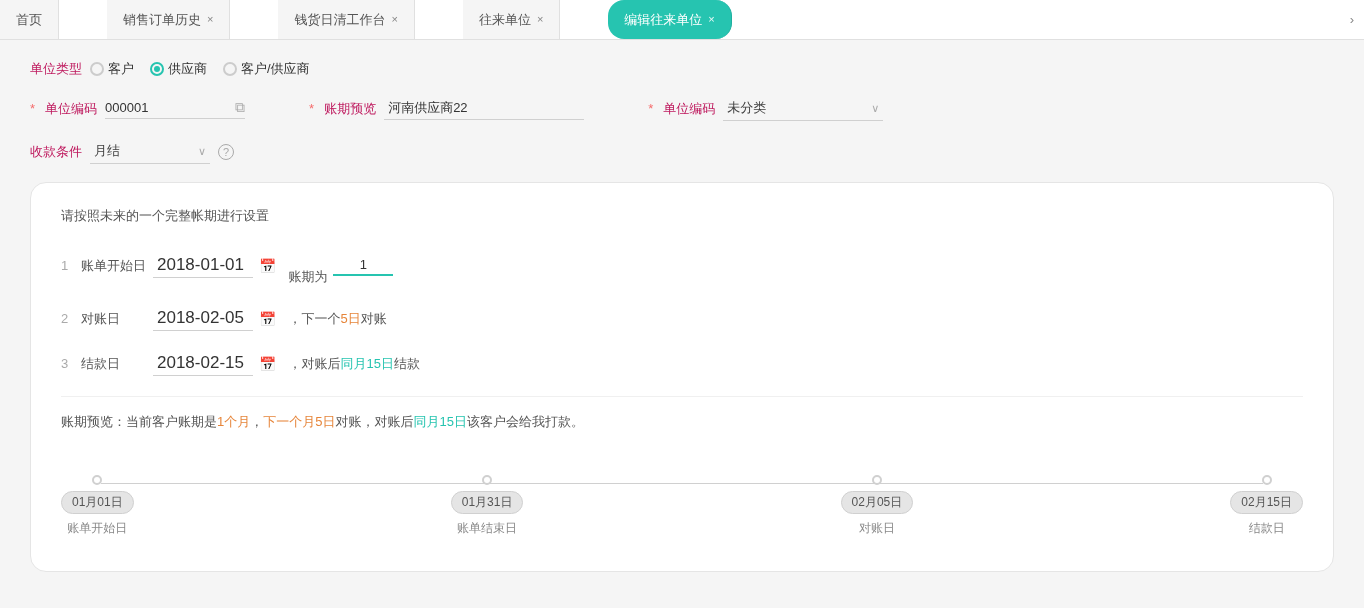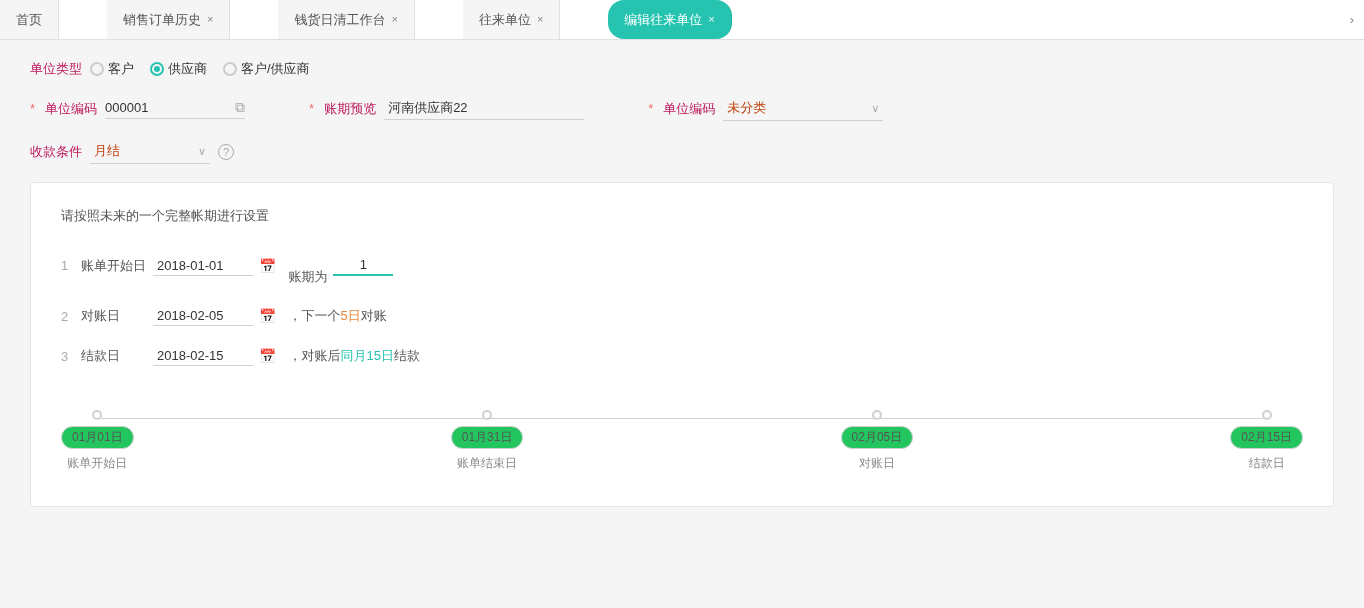--- a/index.html
+++ b/index.html
@@ -124,37 +124,37 @@
     
     .select-field {
       display: flex;
       align-items: center;
       border-bottom: 1px solid #d0d0d0;
       padding: 3px 4px;
       min-width: 160px;
       cursor: pointer;
       gap: 4px;
     }
-    .select-value { flex: 1; font-size: 13px; color: #c2410c; }
+    .select-value { flex: 1; font-size: 13px; color: #404040; }
     .select-arrow { color: #aaa; font-size: 11px; }
 
     
     .help-icon {
       width: 16px; height: 16px;
       border-radius: 50%;
       border: 1px solid #aaa;
       display: inline-flex; align-items: center; justify-content: center;
       font-size: 11px; color: #aaa; cursor: pointer;
     }
 
     
     .section-box {
       background: #fff;
       border: 1px solid #e5e5e5;
-      border-radius: 4px;
+      border-radius: 16px;
       padding: 24px 30px;
       margin-top: 8px;
     }
     .section-title {
       font-size: 13px;
       color: #555;
       margin-bottom: 20px;
     }
 
     
@@ -179,21 +179,21 @@
     .step-date-field {
       display: flex;
       align-items: center;
       gap: 6px;
       margin-right: 12px;
     }
     .date-input {
       border: none;
       border-bottom: 1px solid #d0d0d0;
       outline: none;
-      font-size: 13px;
+      font-size: 17px;
       color: #333;
       background: transparent;
       width: 100px;
       padding: 2px 4px;
     }
     .cal-icon { color: #26c4b0; font-size: 14px; cursor: pointer; }
     .step-desc { color: #555; font-size: 13px; }
 
     .period-input {
       border: none;
@@ -247,21 +247,21 @@
       align-items: center;
       gap: 6px;
     }
     .node-dot {
       width: 10px; height: 10px;
       border-radius: 50%;
       border: 2px solid #d0d0d0;
       background: #fff;
     }
     .node-label {
-      background: #22c55e;
+      background: #e5e5e5;
       border: 1px solid #d0d0d0;
       border-radius: 12px;
       padding: 2px 10px;
       font-size: 12px;
       color: #555;
       white-space: nowrap;
     }
     .node-sublabel {
       font-size: 12px;
       color: #888;
@@ -392,20 +392,23 @@
       <span class="step-label">结款日</span>
       <div class="step-date-field">
         <input type="text" class="date-input" value="2018-02-15" style="">
         <span class="cal-icon">📅</span>
       </div>
       <span class="step-desc">
         <span>，对账后</span><span style="color:#26c4b0; font-weight:500;">同月15日</span><span>结款</span>
       </span>
     </div>
 
+    <div class="preview-text">
+      <span>账期预览：当前客户账期是</span><span class="hl-orange">1个月</span><span>，</span><span class="hl-orange">下一个月5日</span><span>对账，对账后</span><span class="hl-teal">同月15日</span><span>该客户会给我打款。</span>
+    </div>
 
     <div class="timeline-container">
       <div class="timeline-line"></div>
       <div class="timeline-nodes">
         <div class="timeline-node">
           <div class="node-dot"></div>
           <div class="node-label">01月01日</div>
           <div class="node-sublabel">账单开始日</div>
         </div>
         <div class="timeline-node">

